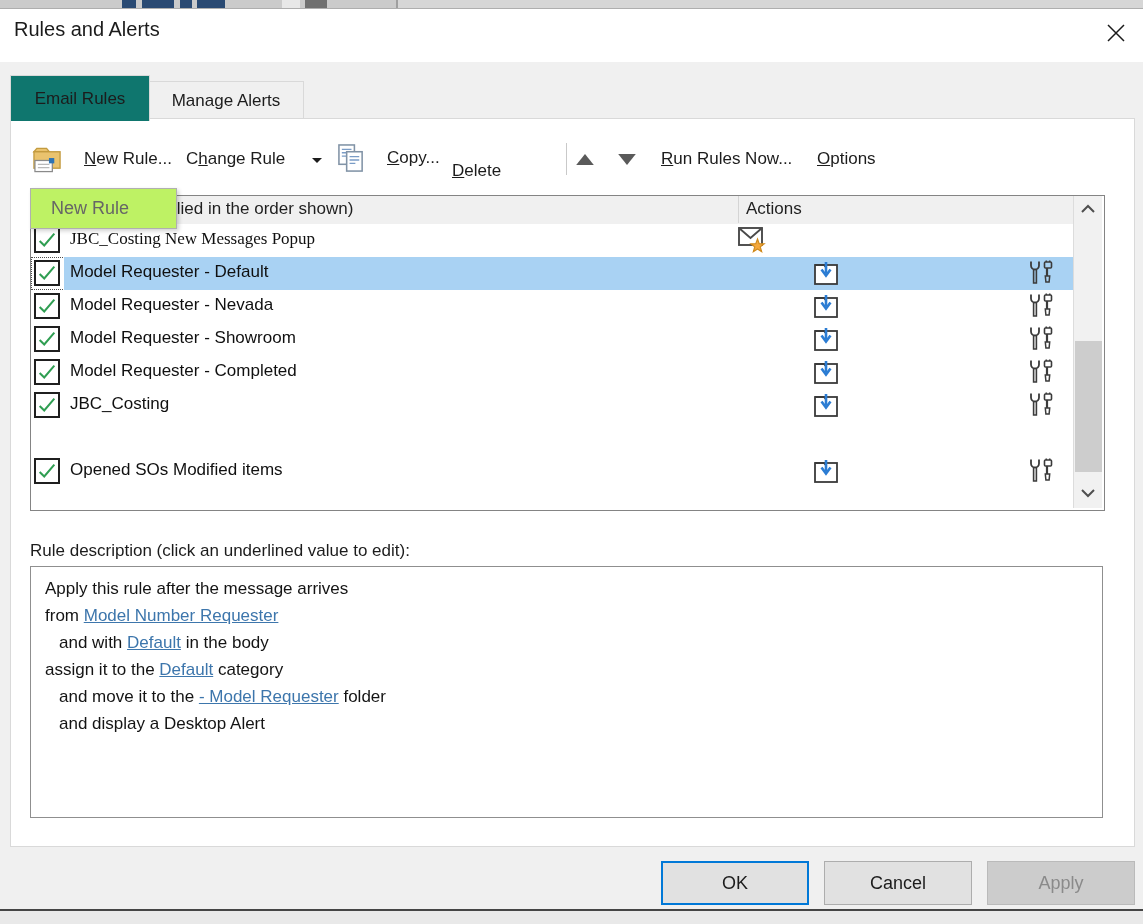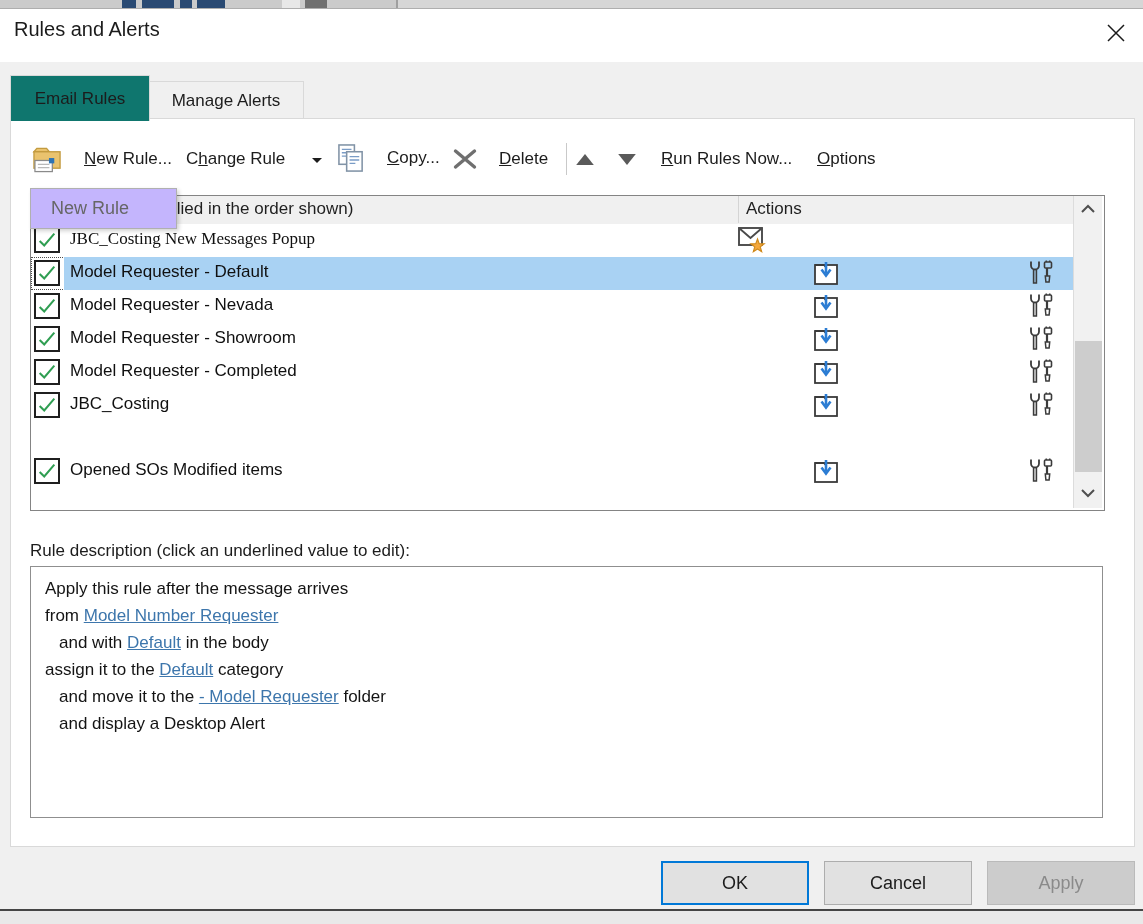--- a/index.html
+++ b/index.html
@@ -38,21 +38,21 @@
   .row.selected{outline:1px dotted #4d4d4d;outline-offset:-1px;}
   .row-check{position:absolute;left:3px;top:3px;width:26px;height:26px;border:2px solid #1f1f1f;background:#fff;box-sizing:border-box;
              display:flex;align-items:center;justify-content:center;cursor:pointer;}
   .row-label{position:absolute;left:39px;top:5px;font-size:17px;color:#101010;white-space:nowrap;}
   .act-icon{position:absolute;top:3px;}
   .scrollbar{position:absolute;left:1042px;top:0;width:29px;height:312px;background:#f1f1f1;border-left:1px solid #dcdcdc;box-sizing:border-box;}
   .scroll-thumb{position:absolute;left:1px;top:145px;width:27px;height:131px;background:#cdcdcd;cursor:pointer;}
   .scroll-arrow{position:absolute;left:6px;width:16px;height:10px;cursor:pointer;}
 
   
-  .tooltip{left:30px;top:188px;width:147px;height:41px;background:#c4b5fd;border:1px solid #b0b0b0;
+  .tooltip{left:30px;top:188px;width:147px;height:41px;background:#bef264;border:1px solid #b0b0b0;
            box-shadow:2px 2px 4px rgba(0,0,0,.18);z-index:9;display:flex;align-items:center;
            padding-left:20px;font-size:18px;color:#666;box-sizing:border-box;}
 
   
   .desc-label{left:30px;top:541px;font-size:17px;z-index:6;}
   .descbox{left:30px;top:566px;width:1073px;height:252px;background:#fff;border:1px solid #8f8f8f;z-index:6;
            box-sizing:border-box;padding:8px 14px;font-size:17px;color:#141414;line-height:27px;}
   .desc-line.indent{padding-left:14px;}
   .desc-link{color:#3d76ac;text-decoration:underline;cursor:pointer;}
 
@@ -166,21 +166,21 @@
   <div class="abs tb" style="left:186px;top:140px;">
     <span><span>C</span><span class="ak">h</span><span>ange Rule</span></span>
     <span class="caret-down"></span>
   </div>
   <div class="abs tb" style="left:337px;top:139px;">
     <svg width="29" height="31">
         <use href="#i-copy"></use>
       </svg>
     <span><span class="ak">C</span><span>opy...</span></span>
   </div>
-  <div class="abs tb" style="left:452px;top:140px;">
+  <div class="abs tb" style="left:452px;top:140px;flex-direction:column;">
     <svg width="26" height="26">
         <use href="#i-delete"></use>
       </svg>
     <span><span class="ak">D</span><span>elete</span></span>
   </div>
   <div class="abs tb-sep"></div>
   <div class="abs tb" style="left:576px;top:140px;">
     <svg width="18" height="11">
         <use href="#i-tri-up"></use>
       </svg>

